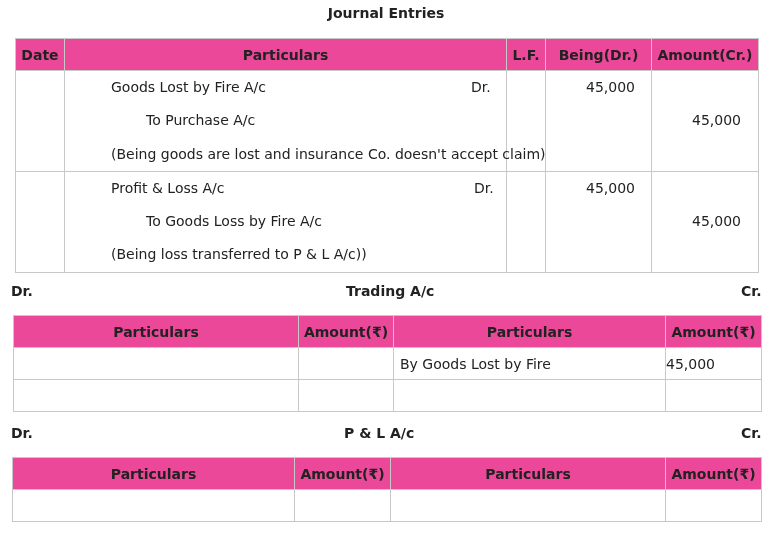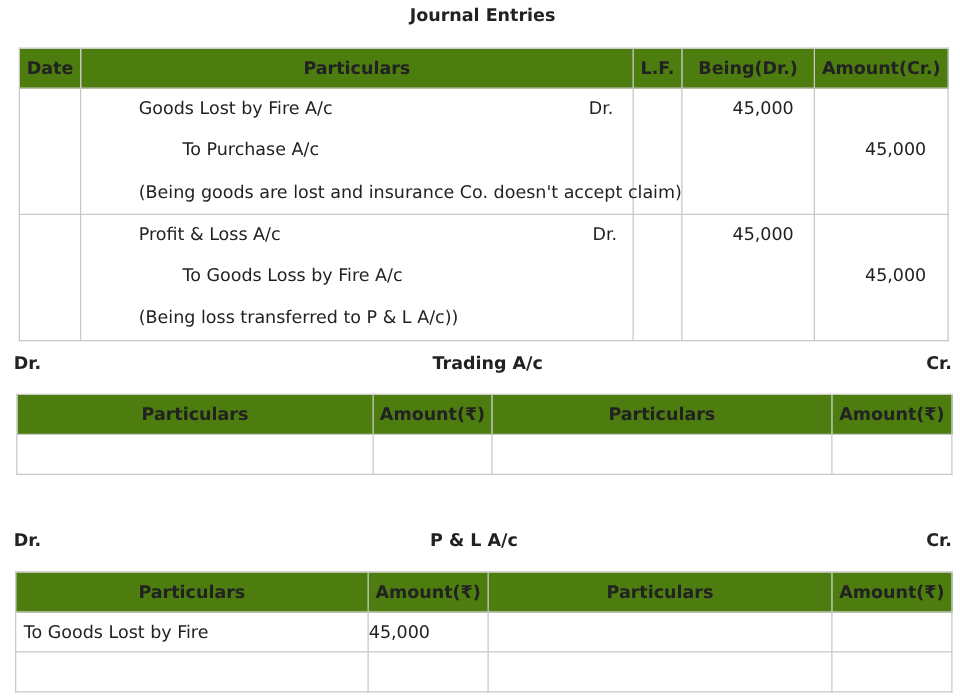--- a/index.html
+++ b/index.html
@@ -2,21 +2,21 @@
 <html><head>
 <meta charset="utf-8">
 <style>
   html, body { margin: 0; padding: 0; background: #ffffff; }
   body { width: 768px; height: 559px; position: relative; overflow: hidden;
          font-family: "DejaVu Sans", sans-serif; font-size: 14px; color: #222222; }
   .title { position: absolute; top: 5px; left: 0; width: 772px; text-align: center;
            font-weight: bold; font-size: 14px; }
   table { position: absolute; border-collapse: collapse; table-layout: fixed; }
   td, th { border: 1px solid #c8c8c8; padding: 0; font-size: 14px; }
-  th { background: #4d7c0f; font-weight: bold; height: 31px; text-align: center; }
+  th { background: #ec4899; font-weight: bold; height: 31px; text-align: center; }
   .jt { left: 15px; top: 38px; width: 743px; }
   .jt td { vertical-align: top; height: 98px; padding-left: 40px; }
   .line { height: 33.3px; line-height: 33px; white-space: nowrap; position: relative; }
   .pad { padding-left: 6px; }
   .indent { padding-left: 41px; }
   .drmark { position: absolute; top: 0; }
   .amt { text-align: left; }
   .hdr-row { position: absolute; left: 0; width: 768px; font-weight: bold; font-size: 14px; }
   .hdr-row span { position: absolute; }
   .lt td { height: 31px; }
@@ -102,20 +102,26 @@
   <tbody>
       <tr>
     <th>Particulars</th>
     <th>Amount(₹)</th>
     <th>Particulars</th>
     <th>Amount(₹)</th>
   </tr>
   <tr>
     <td class="txt"></td>
     <td class="amt"></td>
+    <td class="txt">By Goods Lost by Fire</td>
+    <td class="amt">45,000</td>
+  </tr>
+  <tr>
+    <td class="txt"></td>
+    <td class="amt"></td>
     <td class="txt"></td>
     <td class="amt"></td>
   </tr>
 </tbody>
   </table>
 
 <div class="hdr-row" style="top:425px">
   <span style="left:11px">Dr.</span>
   <span style="left:344px">P &amp; L A/c</span>
   <span style="left:741px">Cr.</span>
@@ -129,25 +135,19 @@
       <col style="width:96px">
     </colgroup>
   <tbody>
       <tr>
     <th>Particulars</th>
     <th>Amount(₹)</th>
     <th>Particulars</th>
     <th>Amount(₹)</th>
   </tr>
   <tr>
-    <td class="txt">To Goods Lost by Fire</td>
-    <td class="amt">45,000</td>
-    <td class="txt"></td>
-    <td class="amt"></td>
-  </tr>
-  <tr>
     <td class="txt"></td>
     <td class="amt"></td>
     <td class="txt"></td>
     <td class="amt"></td>
   </tr>
 </tbody>
   </table>
 
 </body></html>

